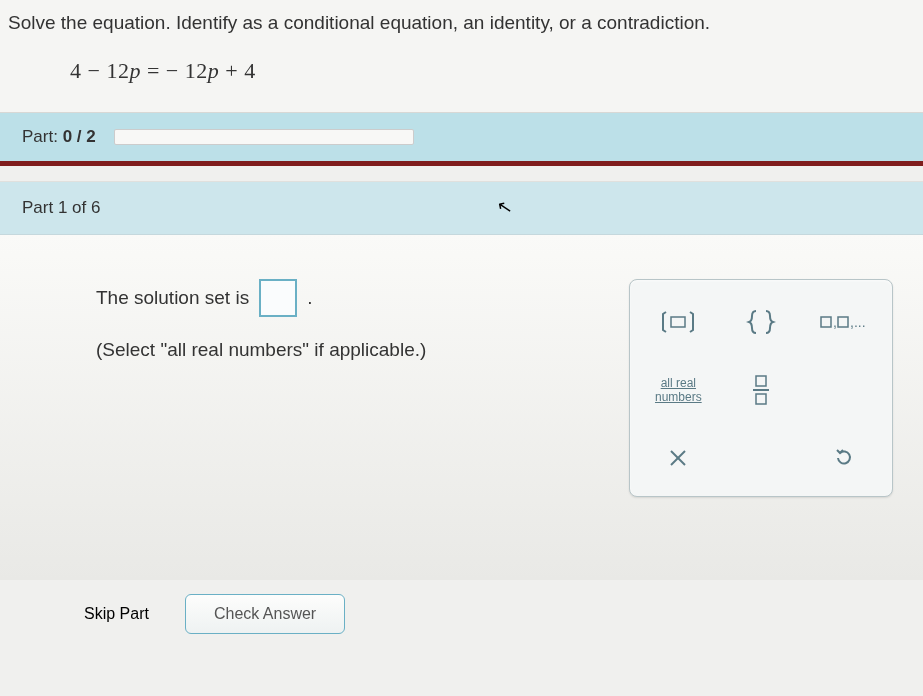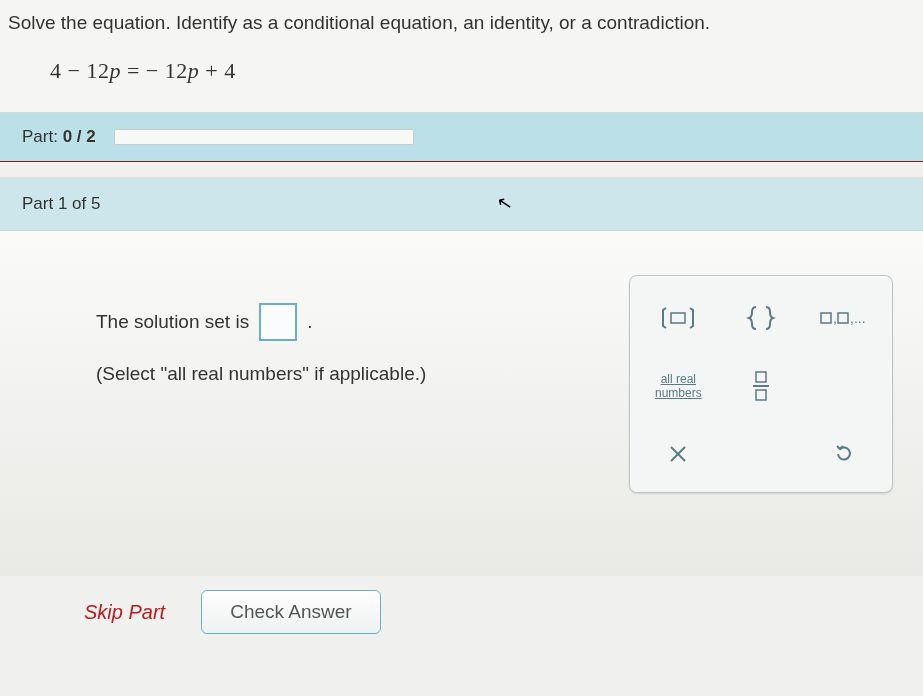--- a/index.html
+++ b/index.html
@@ -20,34 +20,34 @@
       background: #f5f5f3;
     }
     .question-text {
       font-size: 19px;
       color: #333;
       margin-bottom: 24px;
     }
     .equation {
       font-size: 22px;
       font-family: 'Times New Roman', serif;
-      margin-left: 42px;
+      margin-left: 62px;
       letter-spacing: 0.5px;
     }
     .equation .var {
       font-style: italic;
     }
     .progress-bar {
       background: #bce0e8;
       padding: 14px 22px;
       display: flex;
       align-items: center;
       gap: 18px;
       border-top: 1px solid #d8d8d5;
-      border-bottom: 1px solid #7f1d1d;
+      border-bottom: 5px solid #7f1d1d;
     }
     .progress-label {
       font-size: 17px;
       color: #333;
     }
     .progress-label b {
       font-weight: bold;
     }
     .progress-track {
       flex: 0 0 300px;
@@ -80,21 +80,20 @@
     .answer-area {
       background: linear-gradient(to bottom, #fafaf8, #e9e9e6);
       padding: 44px 30px 30px 96px;
       min-height: 345px;
       display: flex;
       align-items: flex-start;
       gap: 40px;
     }
     .answer-left {
       flex: 1;
-      margin-top: 28px;
     }
     .solution-line {
       display: flex;
       align-items: center;
       gap: 10px;
       font-size: 19px;
       color: #333;
       margin-bottom: 22px;
     }
     .answer-box {
@@ -144,31 +143,30 @@
     }
     .footer {
       padding: 14px 30px 14px 78px;
       display: flex;
       gap: 30px;
       align-items: center;
     }
     .skip-btn {
       background: transparent;
       border: none;
-      color: #b91c1c;
-      font-size: 20px;
+      color: #000000;
+      font-size: 16px;
       cursor: pointer;
       padding: 10px 6px;
-      font-style: italic;
     }
     .check-btn {
       border: 1px solid #6ab0c5;
       background: linear-gradient(#fdfdfc, #eef2f2);
       color: #555;
-      font-size: 19px;
+      font-size: 16px;
       padding: 10px 28px;
       border-radius: 6px;
       cursor: pointer;
     }
   </style>
 </head>
 <body>
 
 <div class="question-area">
   <div class="question-text">Solve the equation. Identify as a conditional equation, an identity, or a contradiction.</div>
@@ -183,21 +181,21 @@
 <div class="progress-bar">
   <div class="progress-label">
     <span>Part: </span><b><span>0</span><span> / </span><span>2</span></b>
   </div>
   <div class="progress-track"></div>
 </div>
 
 <div class="spacer"></div>
 
 <div class="part-header">
-  <span>Part 1 of 5</span>
+  <span>Part 1 of 6</span>
   <span class="cursor">↖</span>
 </div>
 
 <div class="answer-area">
   <div class="answer-left">
     <div class="solution-line">
       <span>The solution set is</span>
       <span class="answer-box"></span>
       <span>.</span>
     </div>

